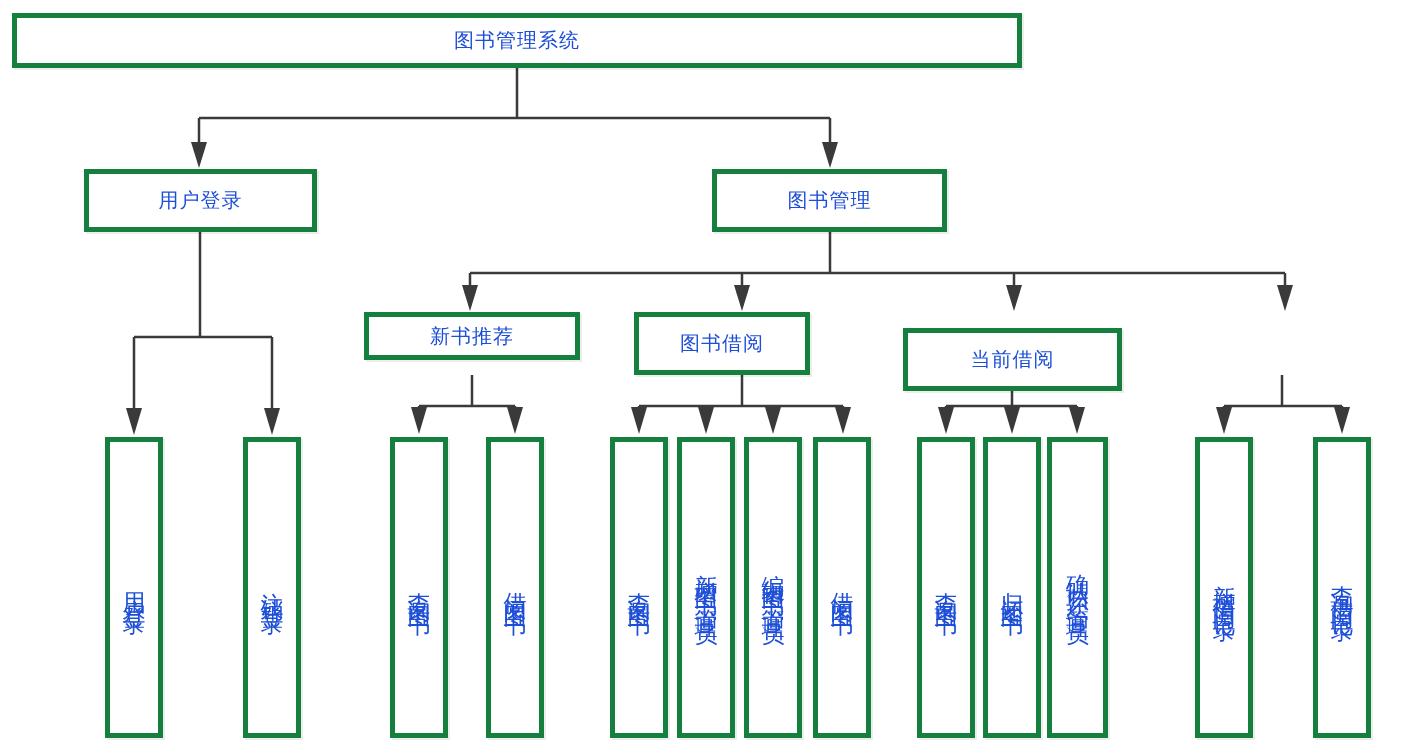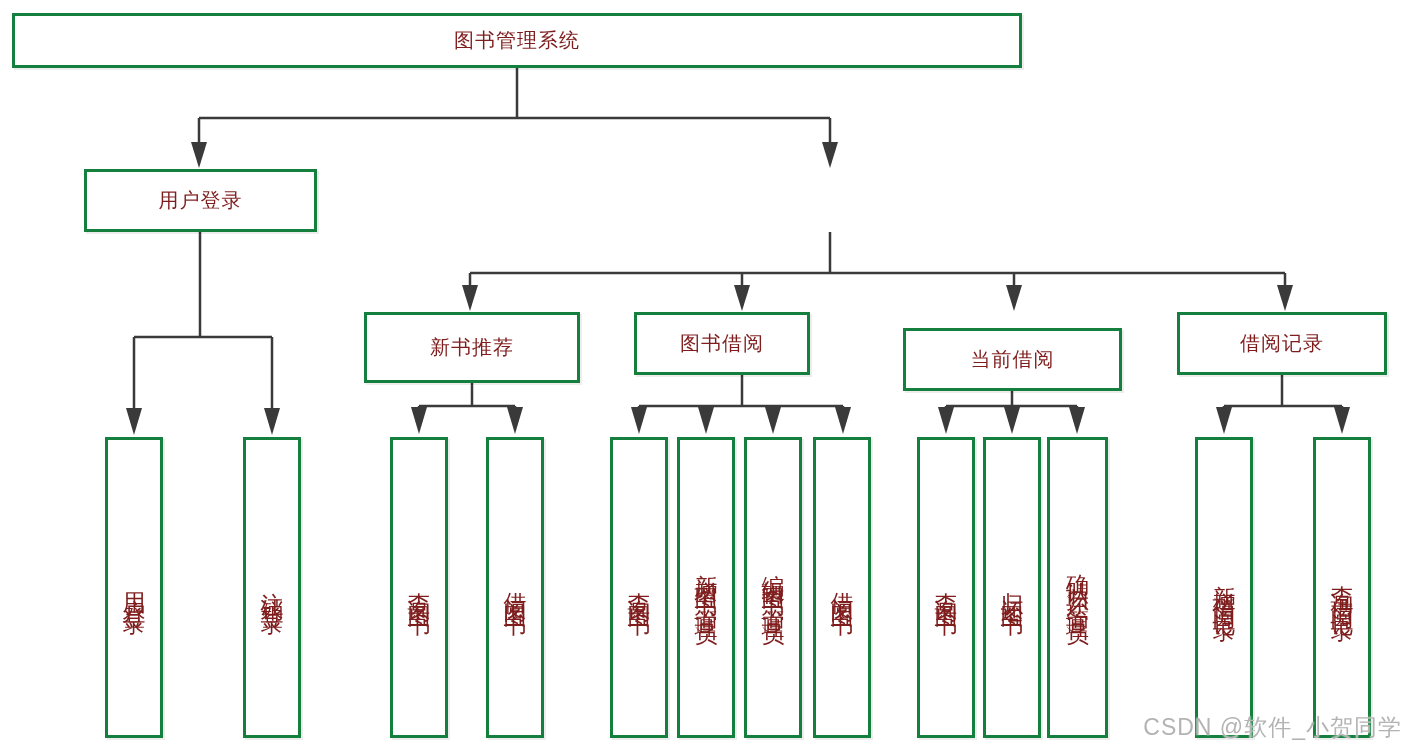--- a/index.html
+++ b/index.html
@@ -3,21 +3,21 @@
 <meta charset="utf-8">
 <style>
   html,body{margin:0;padding:0;background:#ffffff;}
   .canvas{
     position:relative;width:1405px;height:747px;background:#ffffff;
     font-family:"Liberation Sans","DejaVu Sans",sans-serif;overflow:hidden;
   }
   svg.wires{position:absolute;left:0;top:0;pointer-events:none;}
   .node{
     position:absolute;box-sizing:border-box;background:#ffffff;
-    border:3px solid #15803d;color:#7f1d1d;
+    border:5px solid #15803d;color:#1d4ed8;
     display:flex;align-items:center;justify-content:center;
     box-shadow:2px 2px 0 rgba(0,0,0,0.07);
   }
   .hbox{font-size:20px;letter-spacing:1px;white-space:nowrap;}
   .vbox{
     writing-mode:vertical-rl;
     font-size:23px;letter-spacing:7px;line-height:1;
     width:58px;top:437px;height:301px;
   }
   .watermark{
@@ -67,39 +67,38 @@
       <polygon points="1004,407 1020,407 1012,434"></polygon>
       <polygon points="1069,407 1085,407 1077,434"></polygon>
       <polygon points="1216,407 1232,407 1224,434"></polygon>
       <polygon points="1334,407 1350,407 1342,434"></polygon>
     </g>
   </svg>
 
   <div class="node hbox" style="left:12px;top:13px;width:1010px;height:55px">图书管理系统</div>
 
   <div class="node hbox" style="left:84px;top:169px;width:233px;height:63px">用户登录</div>
+  <div class="node hbox" style="left:712px;top:169px;width:235px;height:63px">图书管理</div>
 
-  <div class="node hbox" style="left:364px;top:312px;width:216px;height:71px">新书推荐</div>
+  <div class="node hbox" style="left:364px;top:312px;width:216px;height:48px">新书推荐</div>
   <div class="node hbox" style="left:634px;top:312px;width:176px;height:63px">图书借阅</div>
   <div class="node hbox" style="left:903px;top:328px;width:219px;height:63px">当前借阅</div>
-  <div class="node hbox" style="left:1177px;top:312px;width:210px;height:63px">借阅记录</div>
 
   <div class="node vbox" style="left:105px">用户登录</div>
   <div class="node vbox" style="left:243px">注销登录</div>
 
   <div class="node vbox" style="left:390px">查询图书</div>
   <div class="node vbox" style="left:486px">借阅图书</div>
 
   <div class="node vbox" style="left:610px">查询图书</div>
   <div class="node vbox" style="left:677px">新增图书（管理员）</div>
   <div class="node vbox" style="left:744px">编辑图书（管理员）</div>
   <div class="node vbox" style="left:813px">借阅图书</div>
 
   <div class="node vbox" style="left:917px">查询图书</div>
   <div class="node vbox" style="left:983px">归还图书</div>
   <div class="node vbox" style="left:1047px;width:61px">确认归还（管理员）</div>
 
   <div class="node vbox" style="left:1195px">新增借阅记录</div>
   <div class="node vbox" style="left:1313px">查询借阅记录</div>
 
-  <div class="watermark">CSDN @软件_小贺同学</div>
 
 </div>
 
 </body></html>

